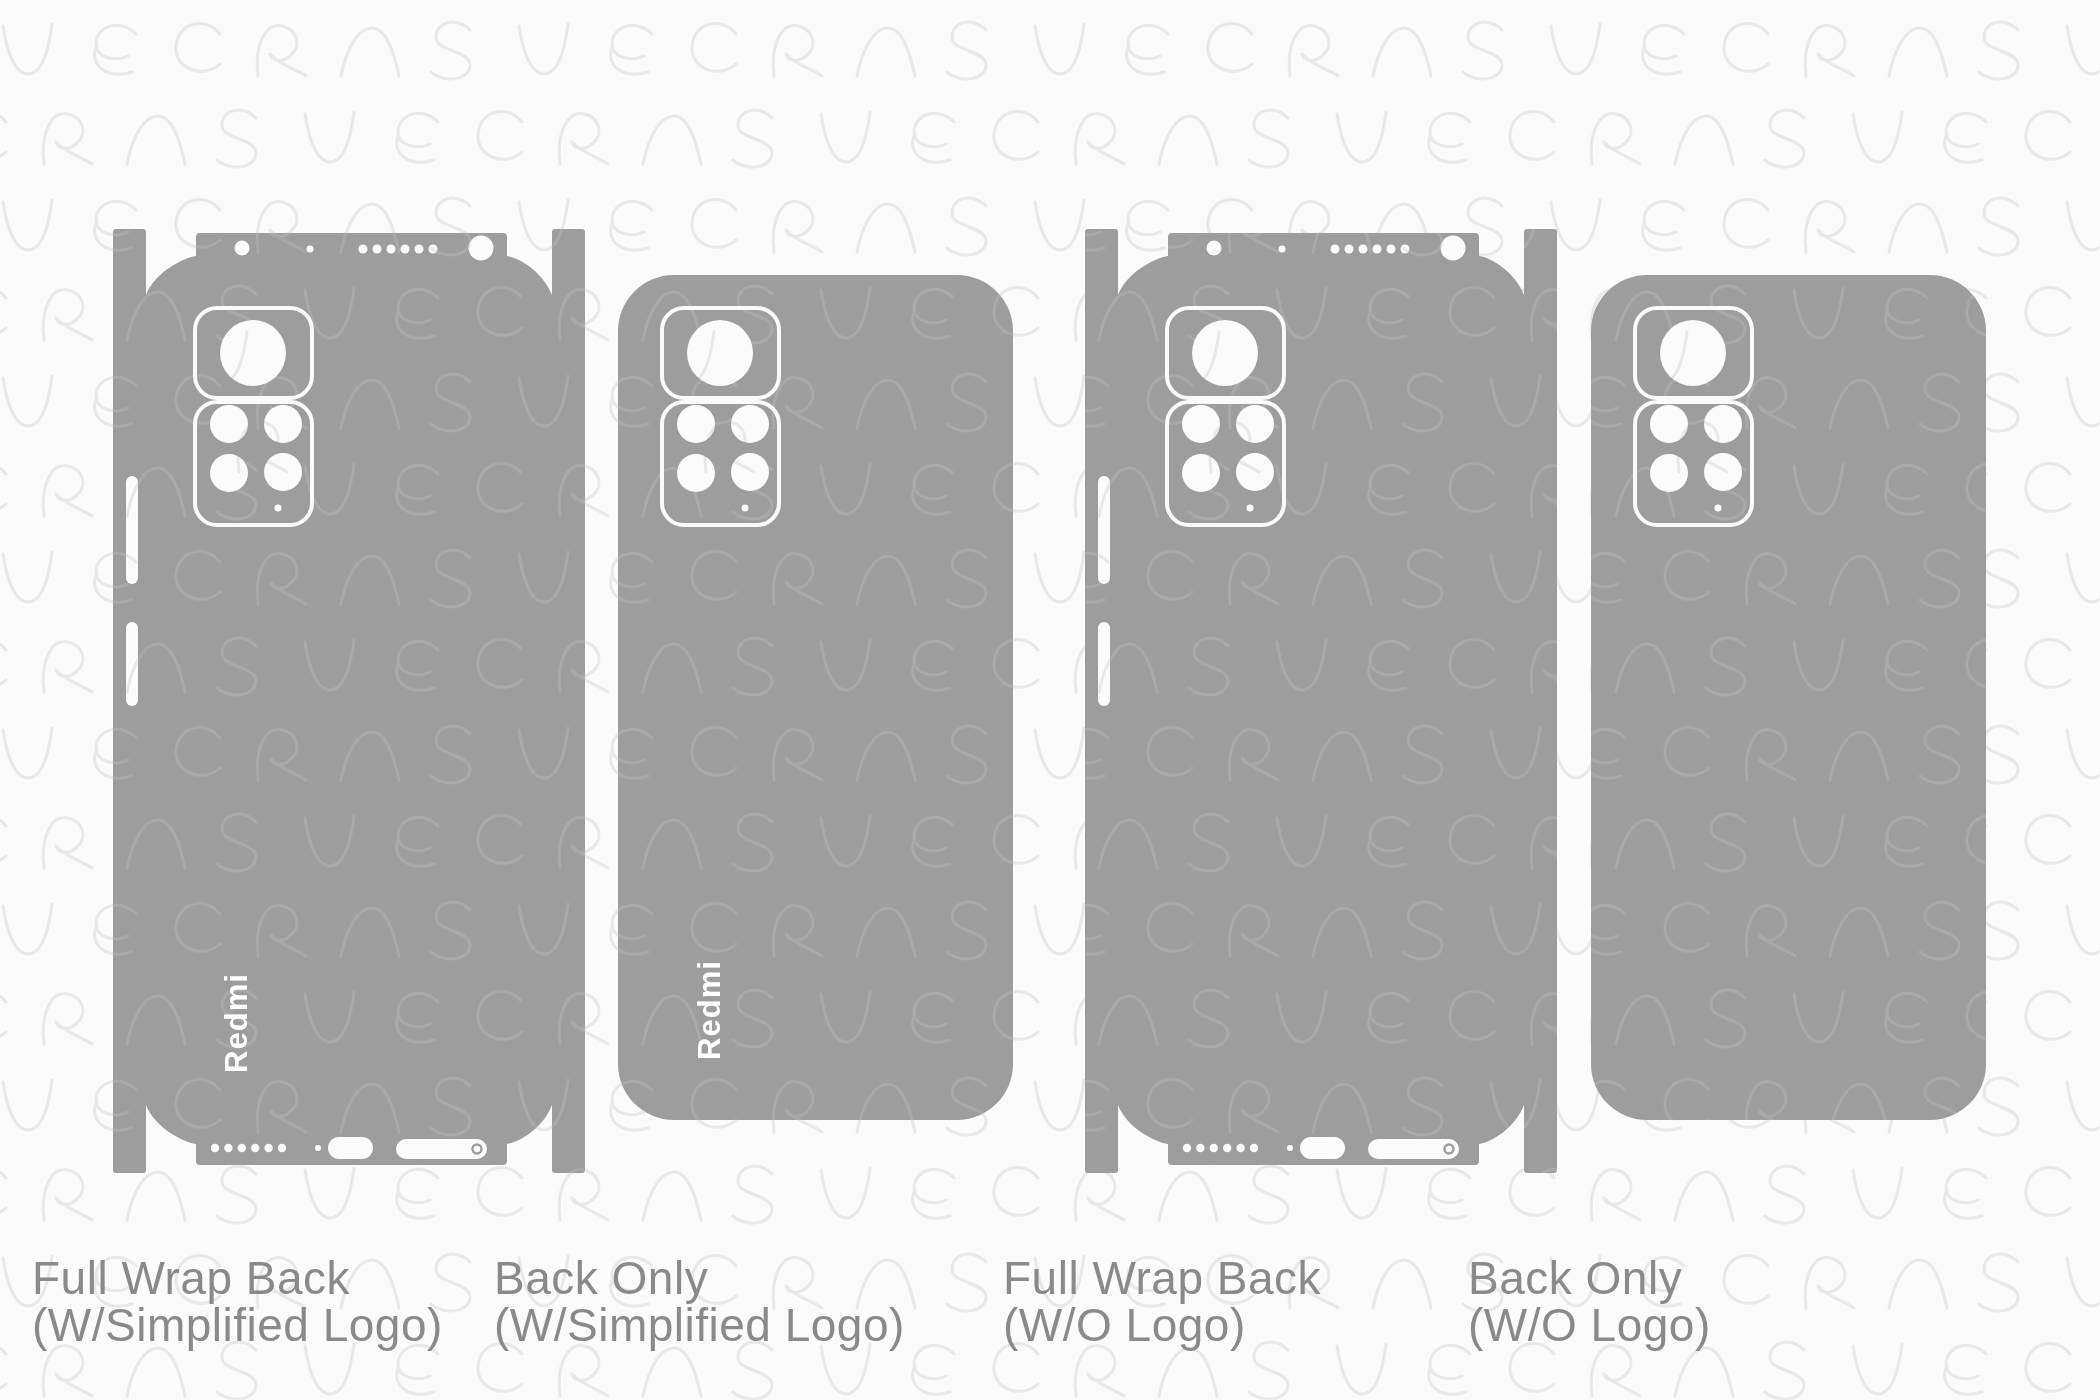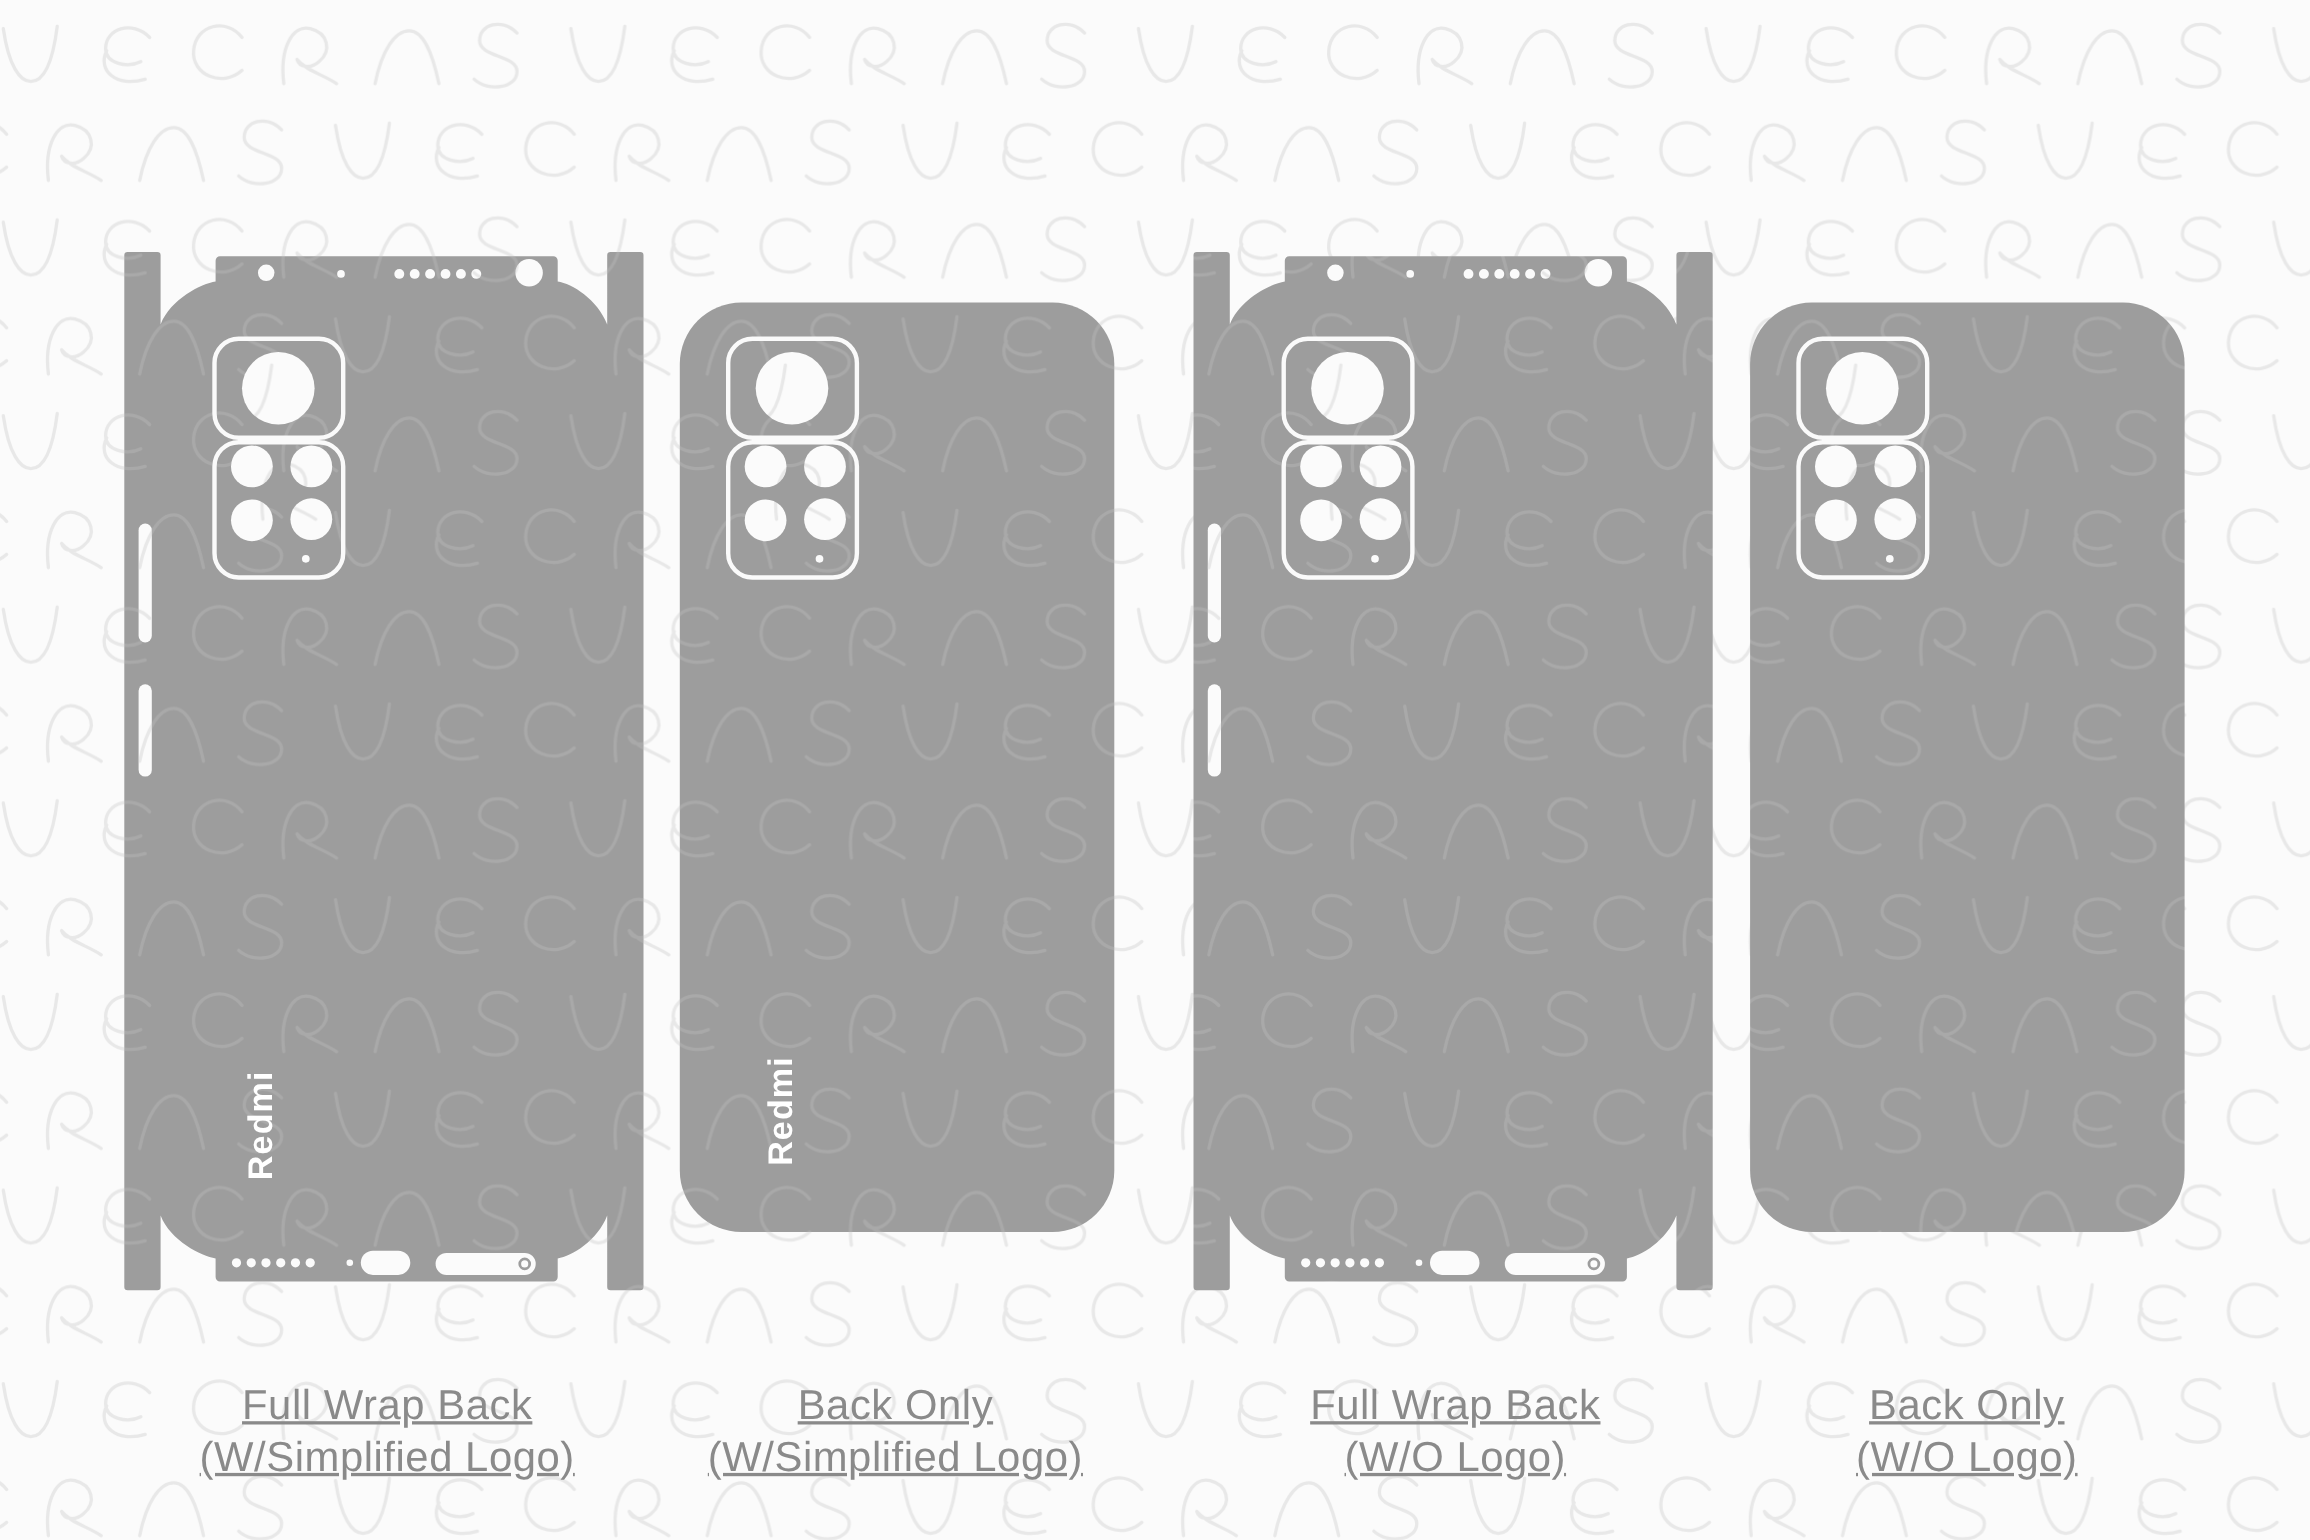--- a/index.html
+++ b/index.html
@@ -1,21 +1,21 @@
 <!DOCTYPE html>
 <html><head>
 <meta charset="utf-8">
 <style>
   html,body{margin:0;padding:0;}
   body{width:2100px;height:1400px;overflow:hidden;background:#fbfbfb;
        font-family:"Liberation Sans","DejaVu Sans",sans-serif;}
   .stage{position:relative;width:2100px;height:1400px;}
   .stage svg{position:absolute;left:0;top:0;}
-  .phone-label{position:absolute;width:640px;text-align:center;
-       font-size:38px;line-height:47px;color:#8a8a8a;letter-spacing:.5px;text-decoration:underline;}
+  .phone-label{position:absolute;width:640px;text-align:left;
+       font-size:46px;line-height:47px;color:#8a8a8a;letter-spacing:.5px;}
   .brand-logo{position:absolute;color:#ffffff;font-weight:bold;
        font-size:31px;letter-spacing:1px;white-space:nowrap;
        transform:translate(-50%,-50%) rotate(-90deg);}
 </style>
 </head>
 <body>
 
 <div class="stage">
 
 <svg width="2100" height="1400" viewBox="0 0 2100 1400">

